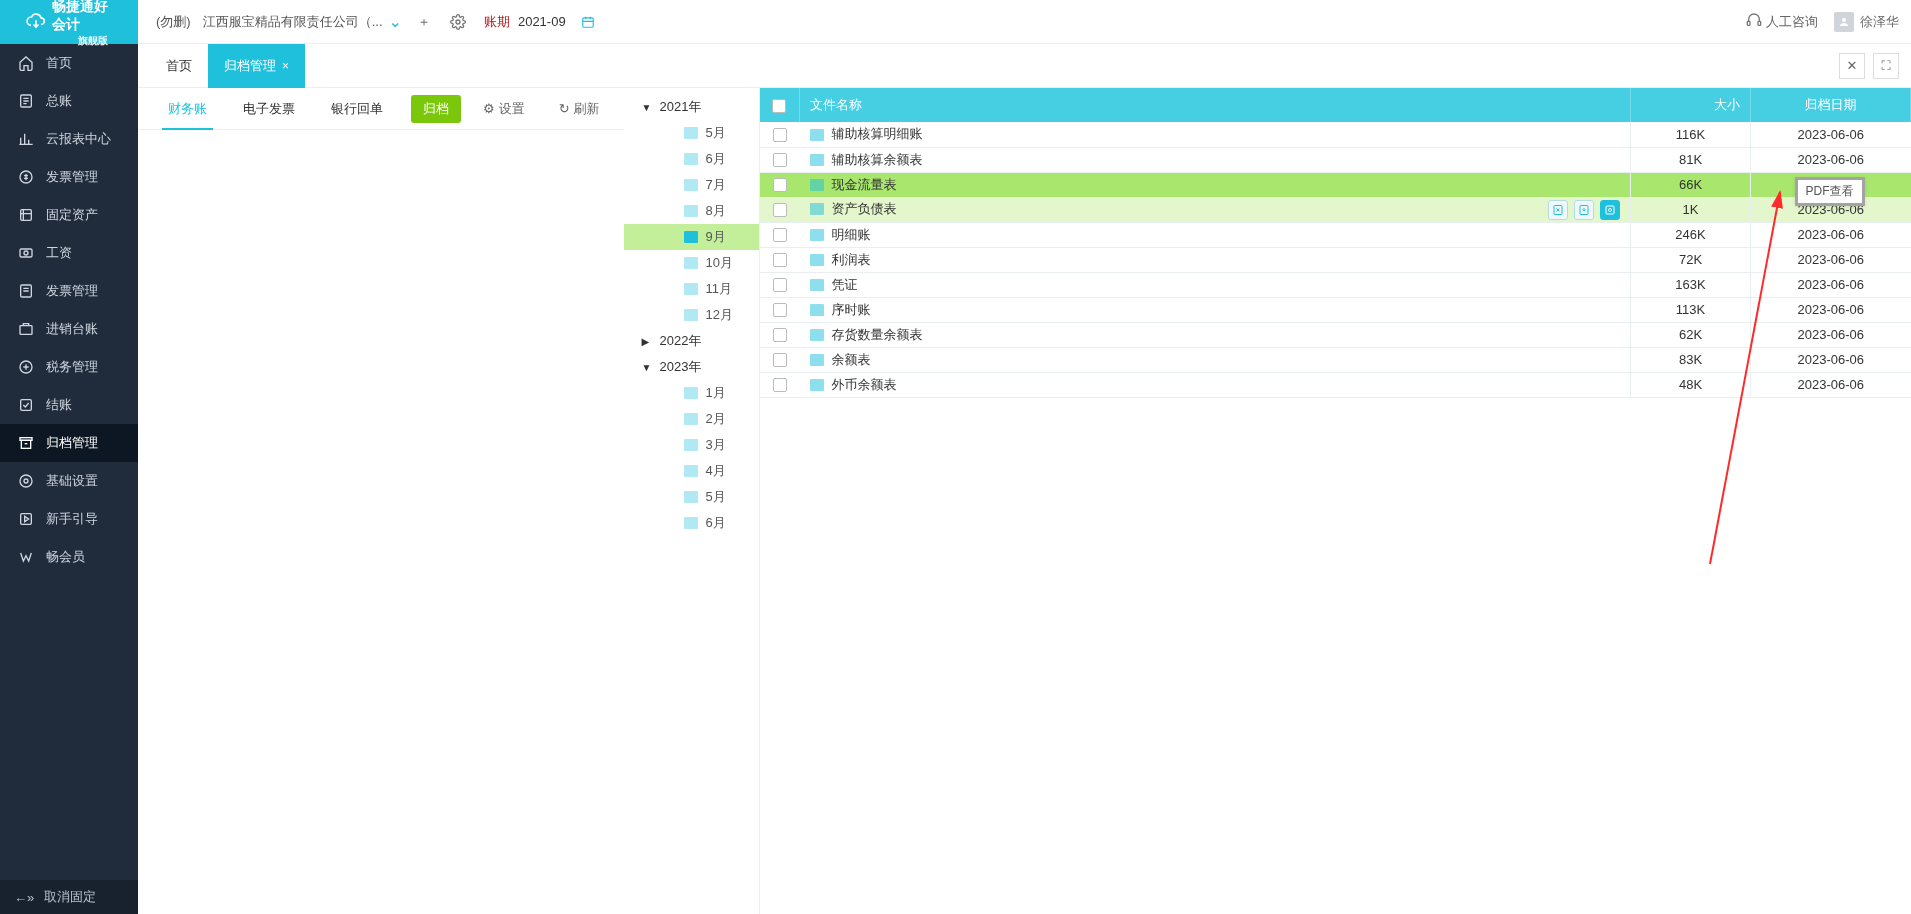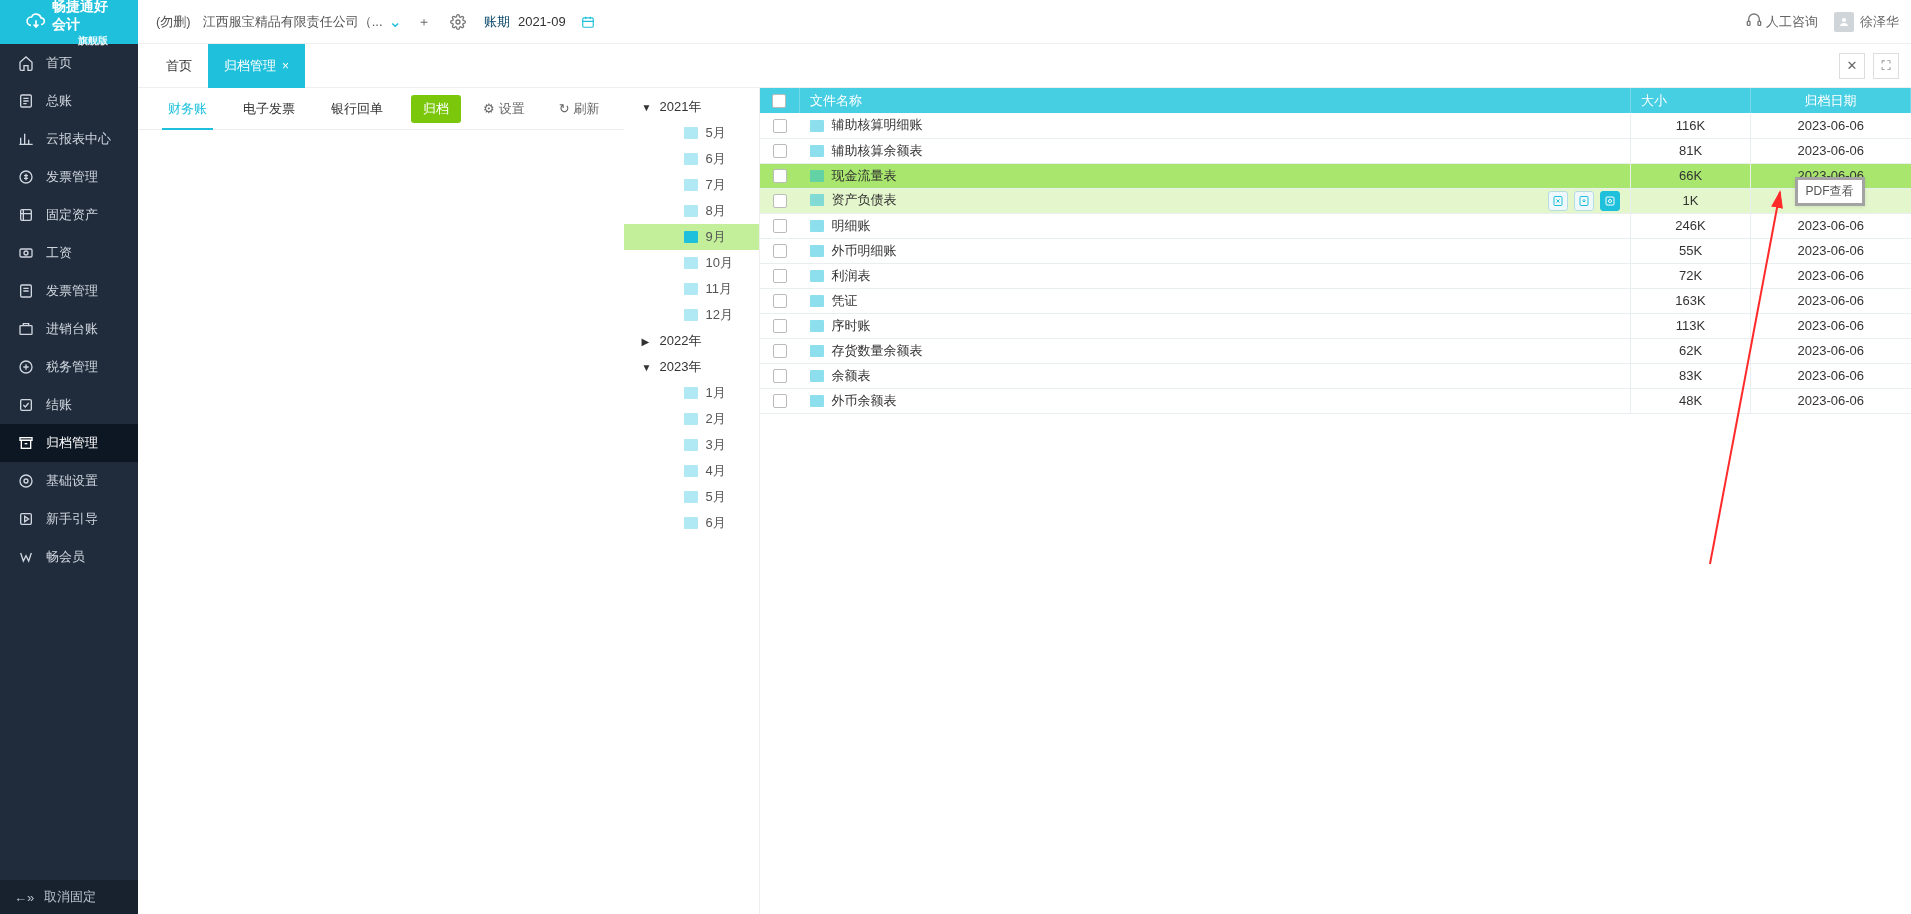--- a/index.html
+++ b/index.html
@@ -18,21 +18,21 @@
   .sidebar-footer { margin-top: auto; height: 34px; display:flex; align-items:center; padding:0 16px; background:#18222f; cursor:pointer; }
 
   
   .main { flex: 1; display: flex; flex-direction: column; min-width: 0; }
 
   
   .topbar { height: 44px; display: flex; align-items: center; padding: 0 12px; border-bottom: 1px solid #eee; background:#fff; }
   .topbar .company { color: #555; margin: 0 6px; }
   .topbar .chev { color:#1ec0dc; font-size:16px; cursor:pointer; }
   .topbar .icon-btn { width: 24px; height: 24px; display:inline-flex; align-items:center; justify-content:center; cursor:pointer; color:#666; margin-left:10px; }
-  .topbar .label { margin-left: 14px; color:#0c4a6e; }
+  .topbar .label { margin-left: 14px; color:#b91c1c; }
   .topbar .date { margin-left: 8px; color:#333; }
   .topbar .spacer { flex:1; }
   .topbar .right-item { display:flex; align-items:center; margin-left:16px; color:#666; cursor:pointer; }
   .avatar { width:20px; height:20px; background:#d0d5da; border-radius:2px; margin-right:6px; display:inline-flex; align-items:center; justify-content:center; color:#fff; }
 
   
   .tabbar { height: 44px; display:flex; align-items:center; padding:0 12px; border-bottom:1px solid #eee; position:relative; background:#fff; }
   .tab { height:44px; display:flex; align-items:center; padding:0 16px; cursor:pointer; color:#333; }
   .tab.active { background:#1ec0dc; color:#fff; }
   .tab .close { margin-left:6px; font-size:12px; }
@@ -57,22 +57,22 @@
   .tree-item { height:26px; display:flex; align-items:center; padding-left:18px; cursor:pointer; color:#333; font-size:13px; }
   .tree-item.year { font-weight:500; }
   .tree-item.month { padding-left:60px; color:#555; }
   .tree-item.month.active { background:#c4ef9a; }
   .tree-caret { width:12px; margin-right:6px; color:#333; font-size:10px; }
   .tree-folder { width:14px; height:12px; margin-right:8px; display:inline-block; background:#1ec0dc; opacity:.35; border-radius:1px; }
   .tree-item.month.active .tree-folder { opacity:1; }
 
   .table-wrap { flex:1; overflow:auto; position:relative; }
   table { width:100%; border-collapse:collapse; table-layout:fixed; }
-  thead th { background:#46cee3; color:#fff; height:25px; font-weight:normal; text-align:left; padding:0 10px; border-right:1px solid rgba(255,255,255,.25); }
-  thead th.size { width:120px; text-align:left;margin-left:40px; }
+  thead th { background:#46cee3; color:#fff; height:34px; font-weight:normal; text-align:left; padding:0 10px; border-right:1px solid rgba(255,255,255,.25); }
+  thead th.size { width:120px; text-align:right;margin-left:40px; }
   thead th.date { width:160px; text-align:center; }
   thead th.chk { width:40px; text-align:center; }
   tbody td { height:25px; border-bottom:1px solid #e9eef0; padding:0 10px; color:#333; font-size:13px; }
   tbody td.size { text-align:center; border-left:1px solid #e9eef0; }
   tbody td.date { text-align:center; border-left:1px solid #e9eef0; }
   tbody td.chk { text-align:center; }
   tbody tr.hl { background:#a8e66e; }
   tbody tr.hover { background:#e4f7cc;margin-top:18px; }
   .file-icon { width:14px; height:12px; display:inline-block; background:#1ec0dc; opacity:.5; border-radius:1px; margin-right:8px; vertical-align:middle; }
   .row-actions { float:right; display:inline-flex; gap:6px; }
@@ -446,26 +446,20 @@
                   <td class="date">2023-06-06</td>
                 </tr>
                 <tr>
                   <td class="chk"><input type="checkbox" style=""></td>
                   <td><span class="file-icon"></span><span>明细账</span></td>
                   <td class="size">246K</td>
                   <td class="date">2023-06-06</td>
                 </tr>
                 <tr>
                   <td class="chk"><input type="checkbox" style=""></td>
-                  <td><span class="file-icon"></span><span>外币明细账</span></td>
-                  <td class="size">55K</td>
-                  <td class="date">2023-06-06</td>
-                </tr>
-                <tr>
-                  <td class="chk"><input type="checkbox" style=""></td>
                   <td><span class="file-icon"></span><span>利润表</span></td>
                   <td class="size">72K</td>
                   <td class="date">2023-06-06</td>
                 </tr>
                 <tr>
                   <td class="chk"><input type="checkbox" style=""></td>
                   <td><span class="file-icon"></span><span>凭证</span></td>
                   <td class="size">163K</td>
                   <td class="date">2023-06-06</td>
                 </tr>

